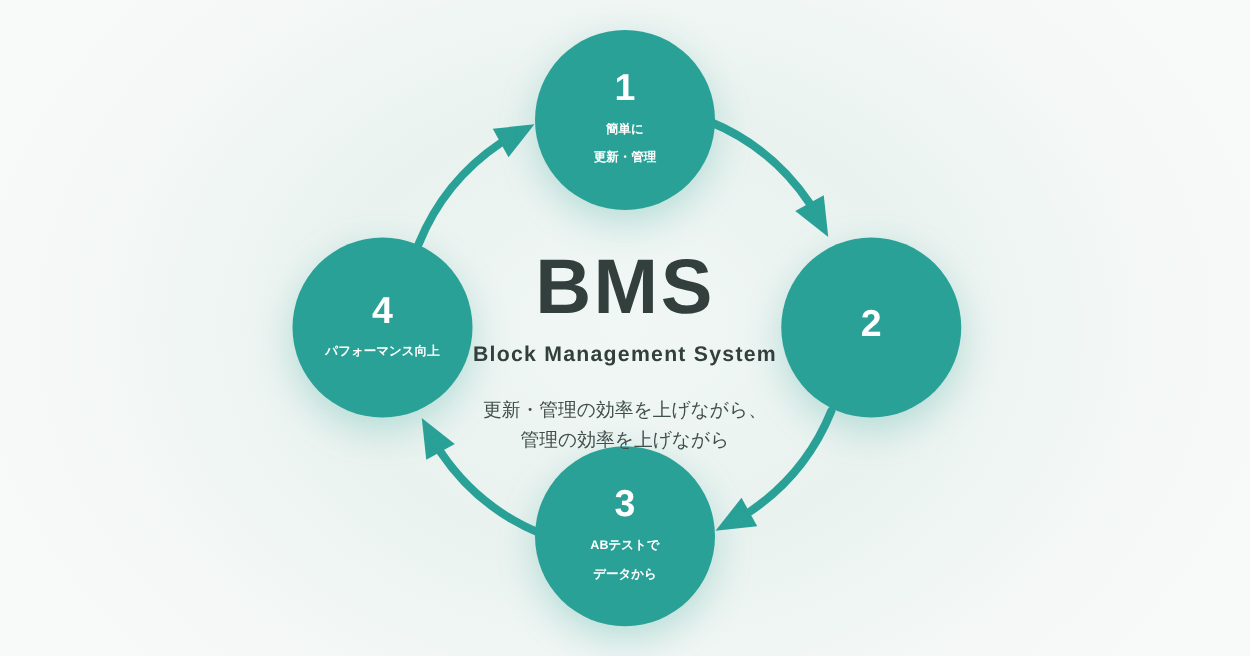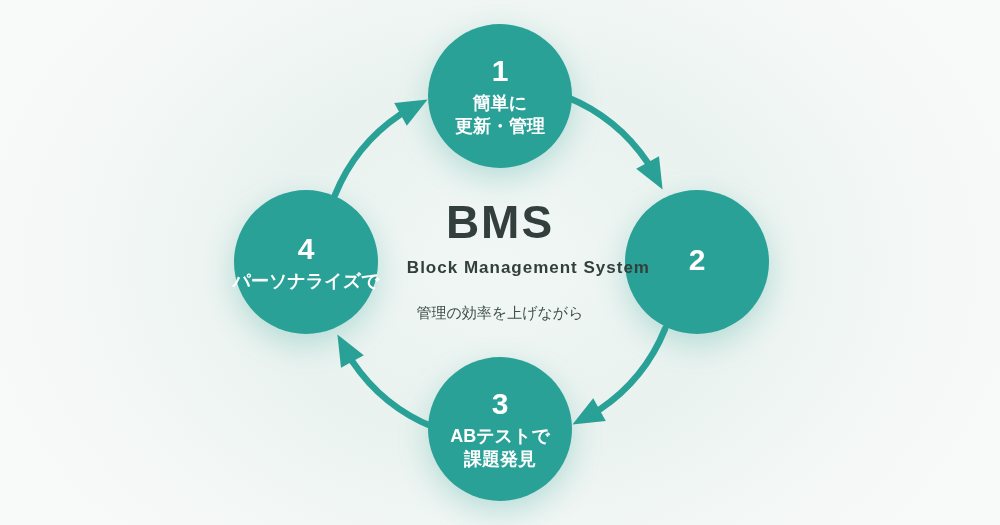--- a/index.html
+++ b/index.html
@@ -60,47 +60,46 @@
   .step-2 { left: 625px; top: 190px; }
   .step-3 { left: 428px; top: 357px; }
   .step-4 { left: 234px; top: 190px; }
   .step-number {
     font-size: 30px;
     font-weight: 700;
     line-height: 1.1;
     margin-bottom: 5px;
   }
   .step-label {
-    font-size: 18px;
+    font-size: 10px;
     font-weight: 700;
     line-height: 23px;
     white-space: nowrap;
   }
   .center-block {
     position: absolute;
     left: 350px;
     top: 199px;
     width: 300px;
     text-align: center;
     z-index: 2;
   }
   .bms-title {
-    font-size: 46px;
+    font-size: 62px;
     font-weight: 700;
     letter-spacing: 2px;
     line-height: 1;
     color: var(--text-dark);
   }
   .bms-subtitle {
     margin-top: 13px;
     font-size: 17px;
     font-weight: 700;
     letter-spacing: 1px;
     color: var(--text-dark);
-    text-align: right;
   }
   .bms-description {
     margin-top: 23px;
     font-size: 15px;
     line-height: 24px;
     color: var(--text-body);
     white-space: nowrap;
   }
 </style>
 </head>
@@ -136,32 +135,33 @@
   </div>
 
   <div class="step step-2">
     <div class="step-number">2</div>
   </div>
 
   <div class="step step-3">
     <div class="step-number">3</div>
     <div class="step-label">
       <div>ABテストで</div>
-      <div>課題発見</div>
+      <div>データから</div>
     </div>
   </div>
 
   <div class="step step-4">
     <div class="step-number">4</div>
     <div class="step-label">
-      <div>パーソナライズで</div>
+      <div>パフォーマンス向上</div>
     </div>
   </div>
 
   <div class="center-block">
     <div class="bms-title">BMS</div>
     <div class="bms-subtitle">Block Management System</div>
     <div class="bms-description">
+      <div>更新・管理の効率を上げながら、</div>
       <div>管理の効率を上げながら</div>
     </div>
   </div>
 
 </div>
 
 </body></html>

